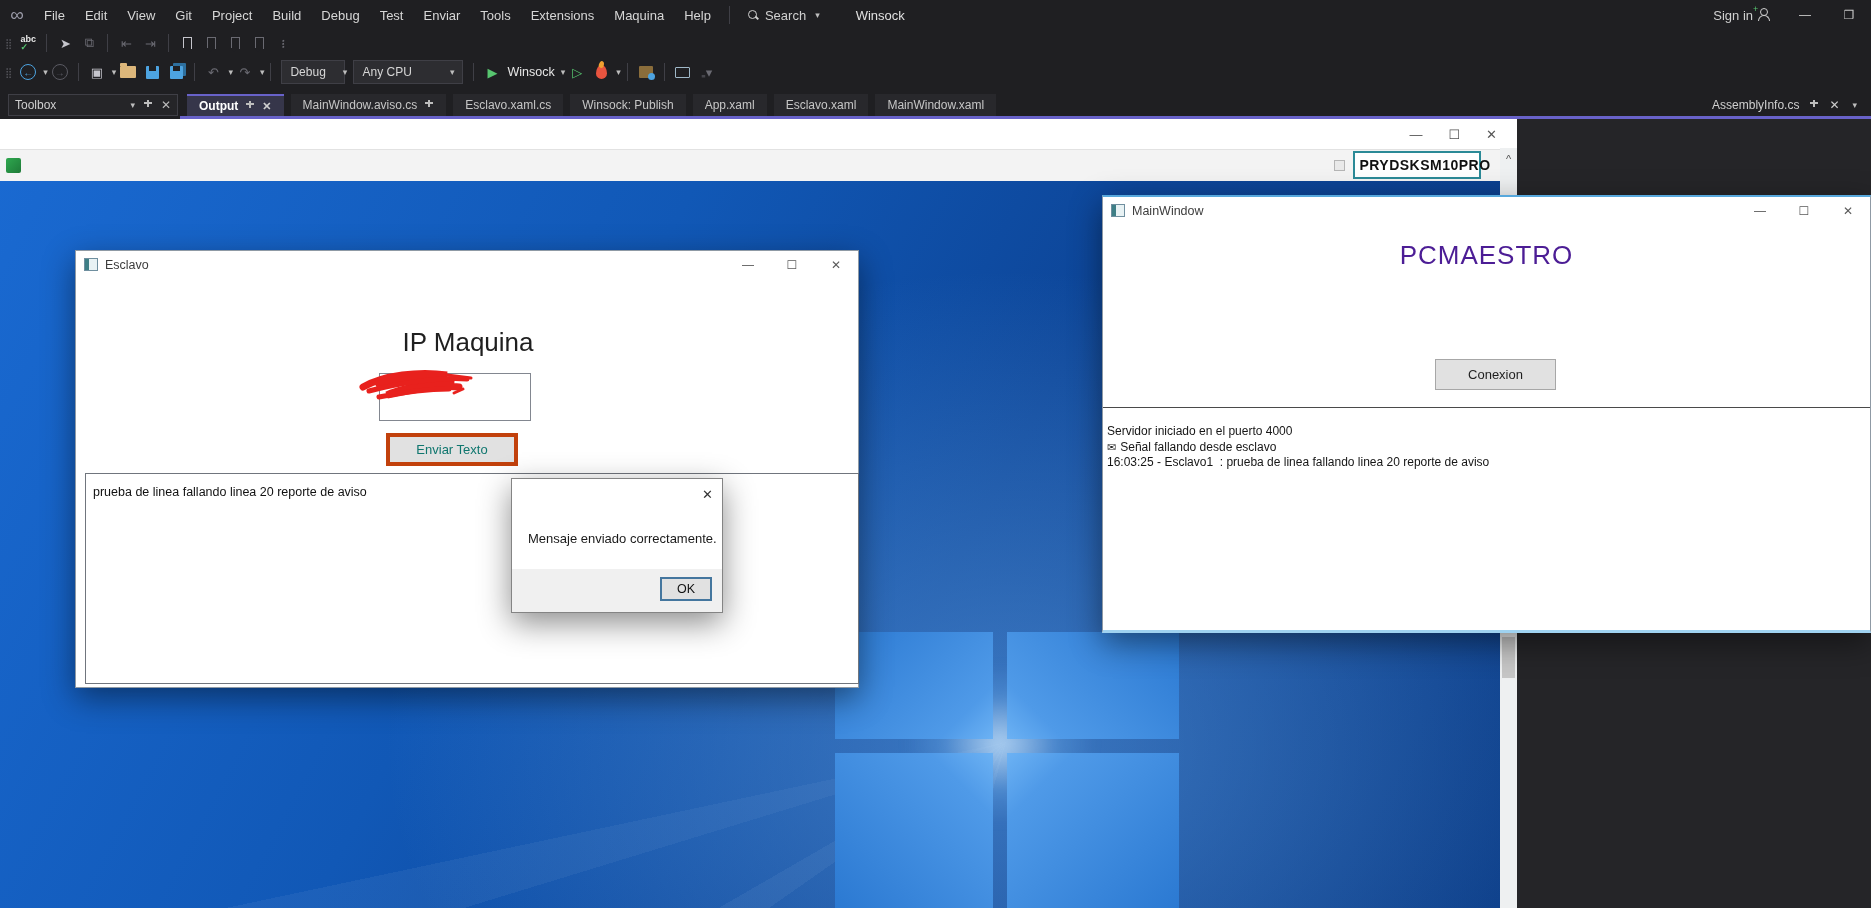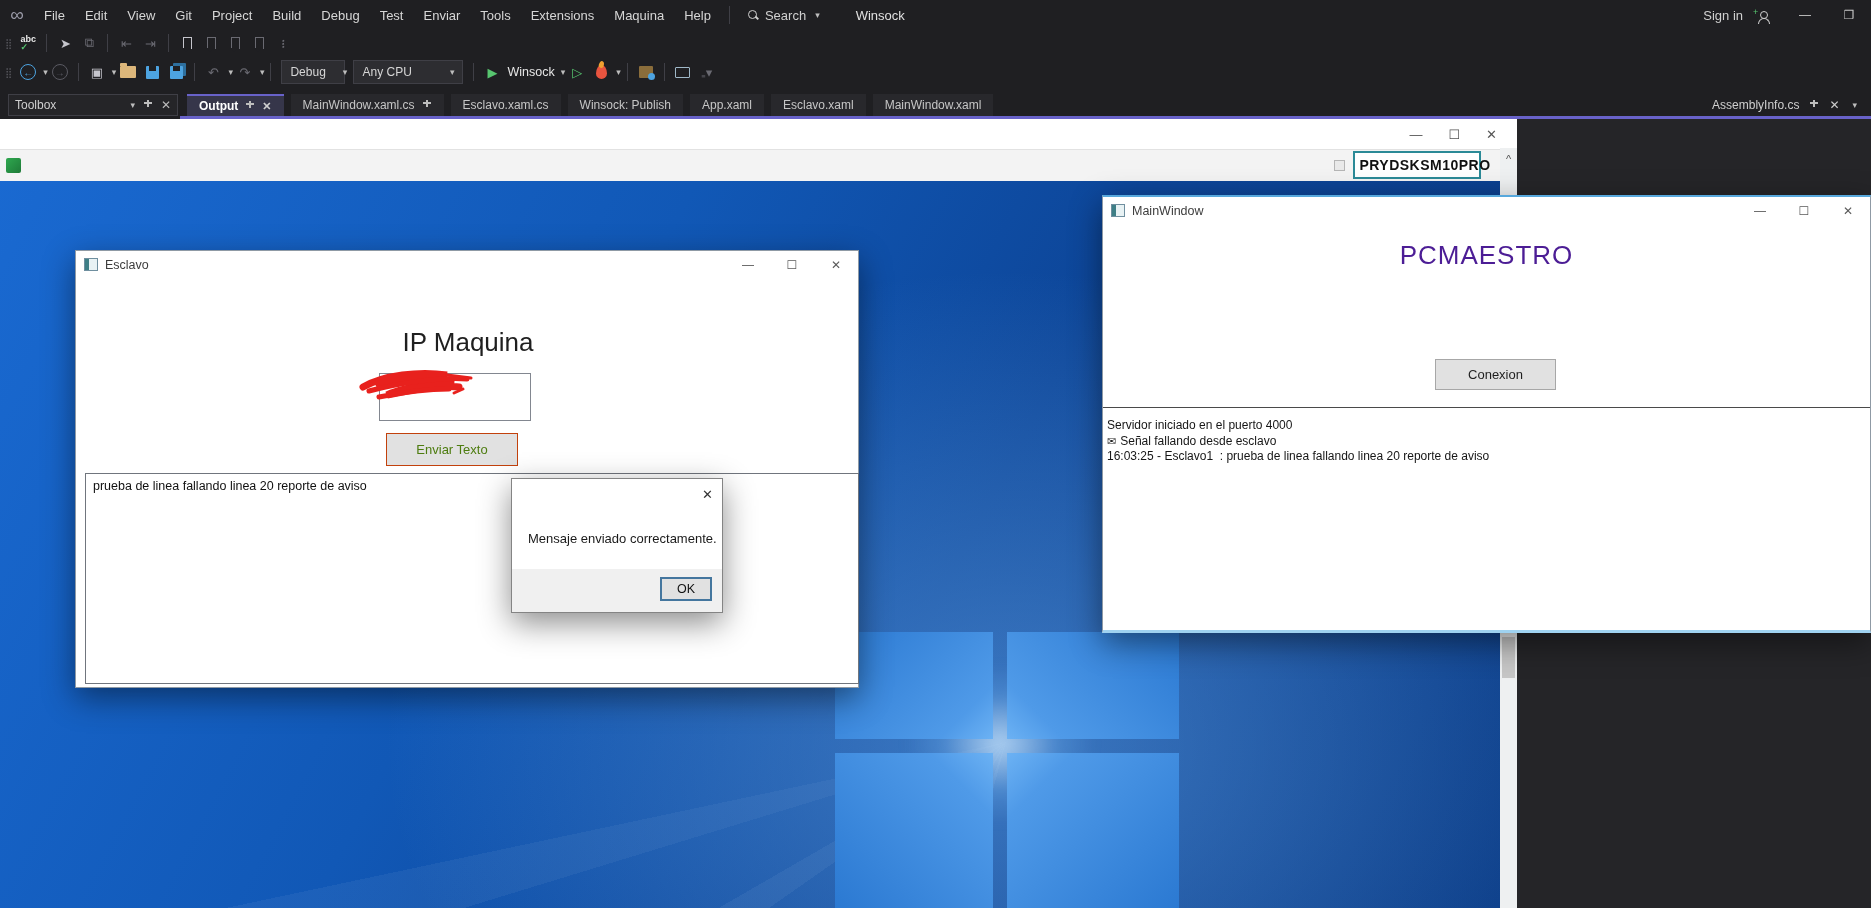--- a/index.html
+++ b/index.html
@@ -15,21 +15,21 @@
   .vs-logo { width:34px; text-align:center; color:#9d9dab; font-size:19px; }
   .menu-item { padding:3px 10px; cursor:default; }
   .mb-sep { width:1px; height:18px; background:#3f3f46; margin:0 8px; }
   .search-wrap { display:flex; align-items:center; gap:6px; padding:2px 10px; color:#cfcfcf; }
   .mag { position:relative; width:11px; height:11px; display:inline-block; }
   .mag::before { content:""; position:absolute; left:0; top:0; width:7px; height:7px; border:1.4px solid #cfcfcf; border-radius:50%; }
   .mag::after { content:""; position:absolute; left:7px; top:7px; width:4px; height:1.6px; background:#cfcfcf; transform:rotate(45deg); }
   .caret { font-size:9px; color:#bdbdbd; margin-left:3px; }
   .solution-name { margin-left:26px; color:#e0e0e0; }
   .tb-right { margin-left:auto; display:flex; align-items:center; height:30px; }
-  .signin { display:flex; align-items:flex-end; gap:14px; padding:0 14px; color:#d0d0d0; }
+  .signin { display:flex; align-items:flex-start; gap:4px; padding:0 14px; color:#d0d0d0; }
   .person { position:relative; width:12px; height:12px; }
   .person::before { content:""; position:absolute; left:3px; top:0; width:6px; height:6px; border:1.3px solid #cfcfcf; border-radius:50%; }
   .person::after { content:""; position:absolute; left:1px; top:7px; width:10px; height:5px; border:1.3px solid #cfcfcf; border-bottom:none; border-radius:6px 6px 0 0; }
   .person .plus { position:absolute; left:-4px; top:-4px; color:#57c56f; font-size:9px; }
   .win-btn { width:44px; height:30px; display:flex; align-items:center; justify-content:center; color:#c8c8c8; font-size:12px; }
   .vs-toolbar1 { position:absolute; left:0; top:30px; right:0; height:26px; display:flex; align-items:center; color:#b9b9c0; }
   .vs-toolbar2 { position:absolute; left:0; top:56px; right:0; height:32px; display:flex; align-items:center; color:#b9b9c0; }
   .grip { color:#55555c; font-size:10px; letter-spacing:-1px; padding:0 5px; }
   .tb-ico { min-width:22px; height:22px; display:flex; align-items:center; justify-content:center; font-size:13px; color:#c5c5cc; margin:0 1px; }
   .tb-ico.dim { color:#6a6a72; }
@@ -102,33 +102,33 @@
   .app-window { position:absolute; background:#ffffff; border:1px solid #8f9aa5; box-shadow:0 10px 30px rgba(0,0,0,0.45); }
   .app-titlebar { height:27px; display:flex; align-items:center; padding-left:8px; font-size:12.5px; color:#3c3c3c; background:#ffffff; }
   .app-ico { width:14px; height:13px; border:1px solid #6f8f9f; background:linear-gradient(90deg,#3e7f86 0%,#3e7f86 35%,#e8f2f4 35%); margin-right:7px; }
   .app-controls { margin-left:auto; display:flex; }
   .app-cbtn { width:44px; height:27px; display:flex; align-items:center; justify-content:center; color:#5a5a5a; font-size:12px; }
   
   .esclavo { left:75px; top:250px; width:784px; height:438px; z-index:20; }
   .esclavo-heading { position:absolute; left:242px; top:76px; width:300px; text-align:center; font-size:26px; color:#1f1f1f; }
   .ip-input { position:absolute; left:303px; top:122px; width:152px; height:48px; background:#ffffff; border:1px solid #828790; }
   .scribble { position:absolute; left:283px; top:114px; width:130px; height:42px; }
-  .send-btn { position:absolute; left:310px; top:182px; width:132px; height:33px; background:#e1e1e1; border:1px solid #c2410c; font-size:13px; color:#4d7c0f; display:flex; align-items:center; justify-content:center; }
-  .esclavo-textarea { position:absolute; left:9px; top:222px; width:774px; height:211px; background:#ffffff; border:1px solid #70757d; font-size:12.5px; color:#111; padding:5px 7px; line-height:15px; }
+  .send-btn { position:absolute; left:310px; top:182px; width:132px; height:33px; background:#e1e1e1; border:4px solid #c2410c; font-size:13px; color:#0f766e; display:flex; align-items:center; justify-content:center; }
+  .esclavo-textarea { position:absolute; left:9px; top:222px; width:774px; height:211px; background:#ffffff; border:1px solid #70757d; font-size:12.5px; color:#111; padding:11px 7px; line-height:15px; }
   
   .msg-dialog { left:511px; top:478px; width:212px; height:135px; z-index:30; border:1px solid #848484; }
   .dlg-close { position:absolute; right:9px; top:8px; color:#333; font-size:13px; }
   .dlg-text { position:absolute; left:16px; top:52px; font-size:13px; color:#1a1a1a; }
   .dlg-footer { position:absolute; left:0; bottom:0; width:100%; height:43px; background:#f0f0f0; }
   .dlg-ok { position:absolute; right:10px; top:8px; width:52px; height:24px; background:#e1e1e1; border:2px solid #44769e; font-size:12.5px; color:#111; display:flex; align-items:center; justify-content:center; }
   
   .mainwindow { left:1102px; top:195px; width:769px; height:438px; z-index:25; border-top:2px solid #57a8dc; border-bottom:3px solid #9fd2f0; }
   .mw-heading { position:absolute; left:0; top:43px; width:100%; text-align:center; font-size:26px; color:#4c1d95; letter-spacing:1px; }
   .mw-conn-btn { position:absolute; left:332px; top:162px; width:121px; height:31px; background:#e1e1e1; border:1px solid #a7a7a7; font-size:13px; color:#1f1f1f; display:flex; align-items:center; justify-content:center; }
-  .mw-log { position:absolute; left:0px; top:210px; width:100%; height:223px; border-top:1px solid #4a4a4a; padding:10px 4px; font-size:12px; color:#161616; line-height:15.5px; }
+  .mw-log { position:absolute; left:0px; top:210px; width:100%; height:223px; border-top:1px solid #4a4a4a; padding:16px 4px; font-size:12px; color:#161616; line-height:15.5px; }
   .mw-log .row { display:flex; align-items:center; gap:4px; white-space:pre; }
   .sig-ico { font-size:11px; color:#222; }
 </style>
 </head>
 <body>
 
 <div class="vs-chrome">
   <div class="vs-titlebar">
     <div class="vs-logo">∞</div>
     <div class="menu-item">File</div>
@@ -259,21 +259,21 @@
         <span class="x">✕</span>
       </span>
     </div>
     <div class="tabs">
       <div class="tab active">
         <span>Output</span>
         <span class="pin"></span>
         <span class="x">✕</span>
       </div>
       <div class="tab">
-        <span>MainWindow.xaml.cs</span>
+        <span>MainWindow.aviso.cs</span>
         <span class="pin"></span>
       </div>
       <div class="tab">
         <span>Esclavo.xaml.cs</span>
       </div>
       <div class="tab">
         <span>Winsock: Publish</span>
       </div>
       <div class="tab">
         <span>App.xaml</span>

